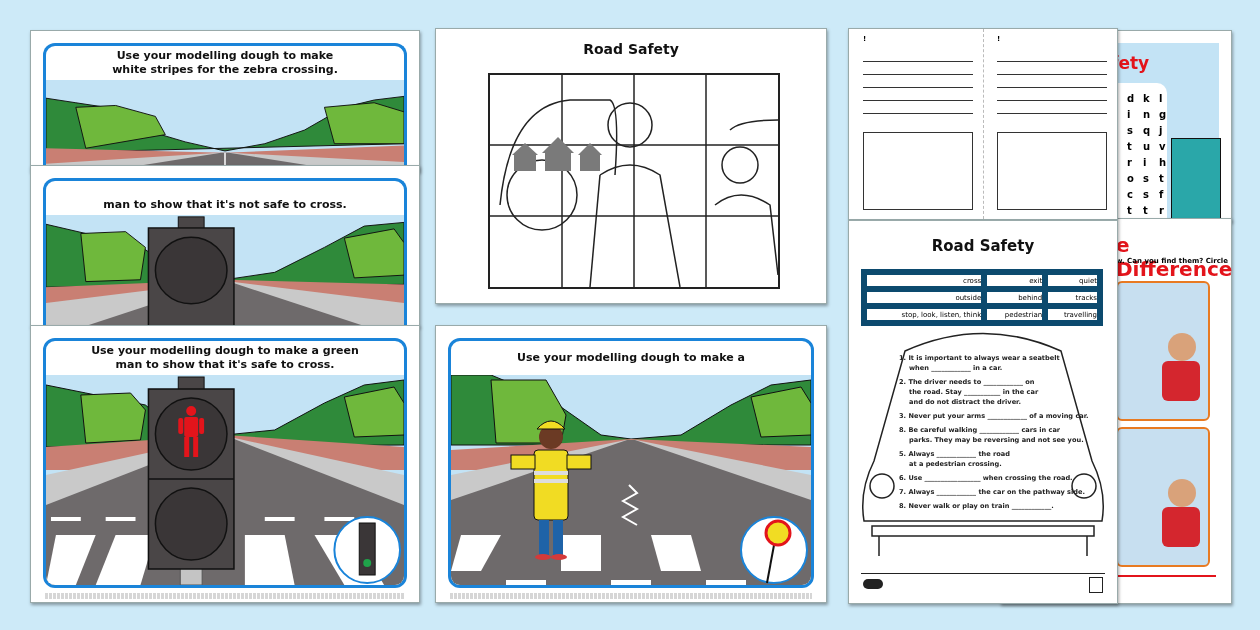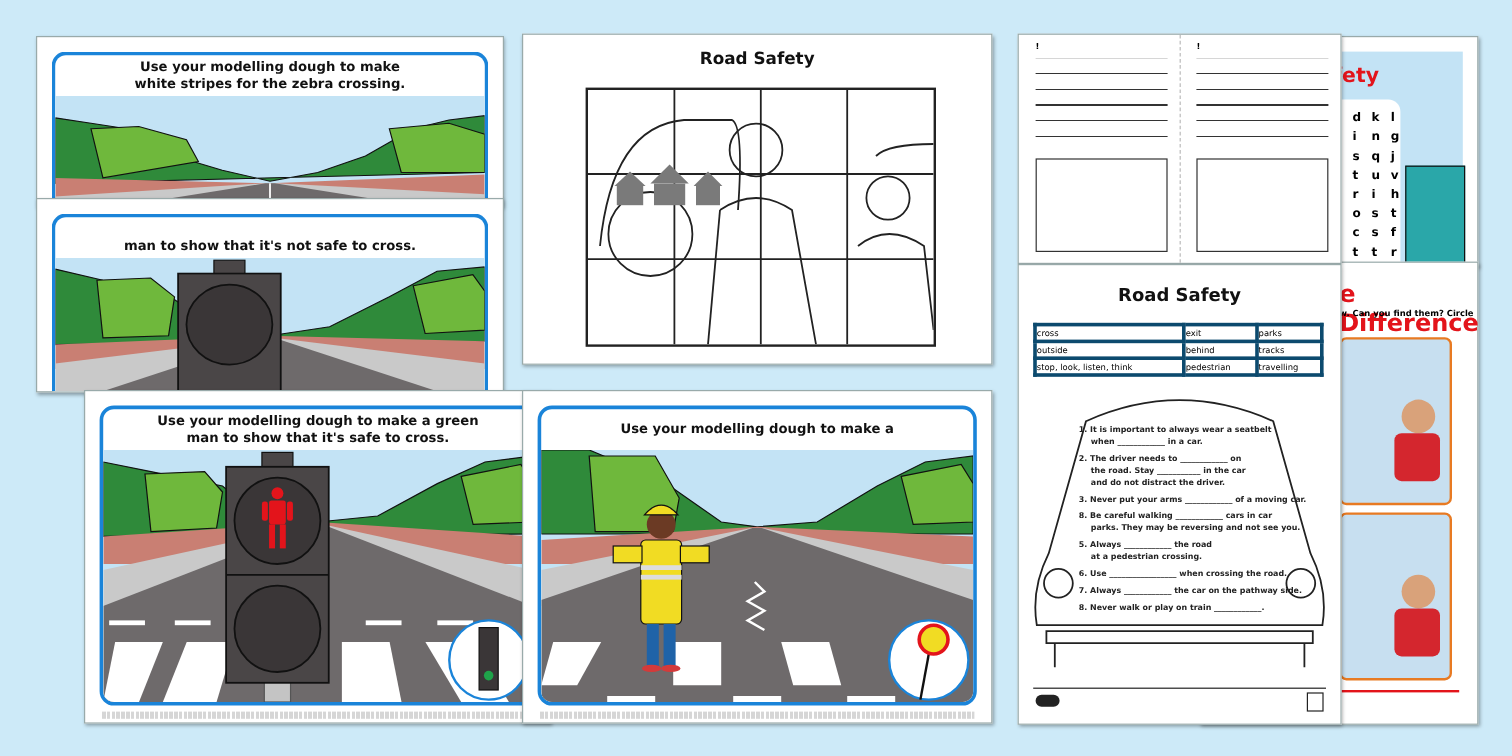--- a/index.html
+++ b/index.html
@@ -7,21 +7,21 @@
   .sheet{position:absolute;background:#fff;box-shadow:1px 2px 3px rgba(0,0,0,.35);border:1px solid #9aa;}
   .card{position:absolute;left:12px;right:12px;top:12px;bottom:14px;border:3px solid #1a84d9;border-radius:12px;overflow:hidden;background:#fff;}
   .card-title{height:34px;display:flex;align-items:center;justify-content:center;text-align:center;font-size:11px;font-weight:bold;line-height:14px;color:#111;padding:0 16px;}
   .scene{position:absolute;left:0;right:0;top:34px;bottom:0;background:#c3e3f5;overflow:hidden;}
   .scene svg{position:absolute;left:0;top:0;width:100%;height:100%;}
   .fineprint{position:absolute;left:14px;right:14px;bottom:3px;height:6px;background:repeating-linear-gradient(90deg,#bbb 0 3px,#fff 3px 4px);opacity:.6;}
   .puzzle-title{position:absolute;top:12px;left:0;right:0;text-align:center;font-weight:bold;font-size:14px;color:#111;}
   .puzzle{position:absolute;left:52px;top:44px;width:288px;height:212px;border:2px solid #222;}
   .bk-title{text-align:center;font-weight:bold;font-size:15px;margin-top:16px;color:#111;}
   table.words{position:absolute;left:12px;top:48px;width:242px;border-collapse:collapse;font-size:7px;}
-  table.words td{border:3px solid #0c4a6e;text-align:left;height:11px;padding:0;}
+  table.words td{border:6px solid #0c4a6e;text-align:right;height:11px;padding:0;}
   .q{font-size:6.6px;font-weight:bold;color:#222;line-height:10px;position:absolute;left:50px;width:190px;}
   .red-title{color:#e3141b;font-weight:bold;}
 </style>
 </head>
 <body>
 
 <div class="sheet" style="left:30px;top:30px;width:388px;height:140px;">
   <div class="card" style="bottom:0;border-bottom:none;border-radius:12px 12px 0 0;">
     <div class="card-title">
         <div><span>Use your modelling dough to make</span><br><span>white stripes for the zebra crossing.</span></div>
@@ -54,21 +54,21 @@
         <path d="M0 95 L175 72 L185 72 L360 95 L360 120 L0 120Z" fill="#c9c9c9"></path>
         <path d="M40 120 L176 72 L184 72 L320 120Z" fill="#6e6a6b"></path>
         <rect x="133" y="2" width="26" height="14" fill="#4a4647" stroke="#111"></rect>
         <rect x="103" y="14" width="86" height="106" fill="#4a4647" stroke="#111" stroke-width="1.5"></rect>
         <circle cx="146" cy="60" r="36" fill="#3a3637" stroke="#111" stroke-width="1.5"></circle>
       </svg>
     </div>
   </div>
 </div>
 
-<div class="sheet" style="left:30px;top:325px;width:388px;height:276px;margin-left:40px;">
+<div class="sheet" style="left:30px;top:325px;width:388px;height:276px;">
   <div class="card">
     <div class="card-title">
         <div><span>Use your modelling dough to make a green</span><br><span>man to show that it's safe to cross.</span></div>
       </div>
     <div class="scene">
       <svg viewBox="0 0 360 210" preserveAspectRatio="none">
         <path d="M0 10 L40 18 L100 30 L130 55 L180 60 L230 55 L280 28 L320 10 L360 5 L360 70 L0 72Z" fill="#2f8a3a" stroke="#111" stroke-width="1"></path>
         <path d="M35 20 L85 18 L100 35 L95 65 L40 68Z" fill="#6fb83c" stroke="#111" stroke-width="1"></path>
         <path d="M300 22 L350 12 L360 28 L360 60 L310 62Z" fill="#6fb83c" stroke="#111" stroke-width="1"></path>
         <path d="M0 72 L180 60 L360 72 L360 95 L0 95Z" fill="#c97f73"></path>
@@ -257,21 +257,21 @@
   <div style="position:absolute;left:148px;top:103px;width:108px;height:76px;border:1.5px solid #333;"></div>
 </div>
 
 <div class="sheet" style="left:848px;top:220px;width:268px;height:382px;">
   <div class="bk-title">Road Safety</div>
   <table class="words">
     <tbody>
         <tr>
           <td>cross</td>
           <td>exit</td>
-          <td>parks</td>
+          <td>quiet</td>
         </tr>
     <tr>
           <td>outside</td>
           <td>behind</td>
           <td>tracks</td>
         </tr>
     <tr>
           <td>stop, look, listen, think</td>
           <td>pedestrian</td>
           <td>travelling</td>

